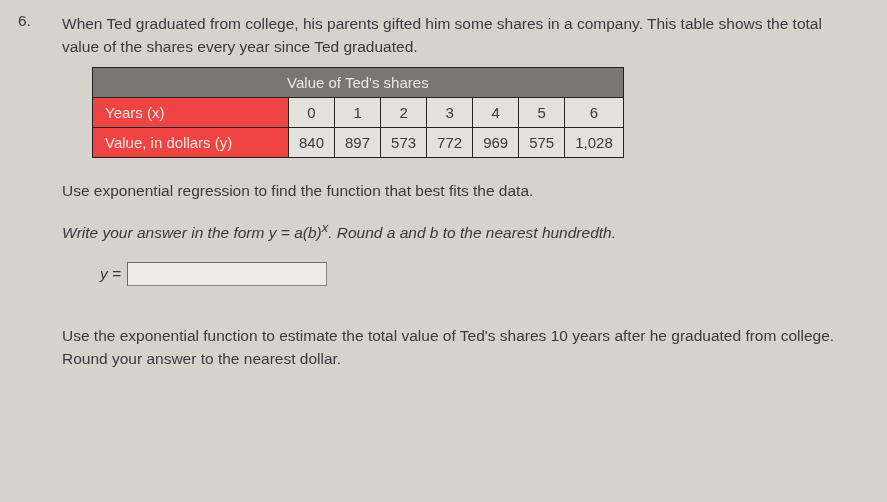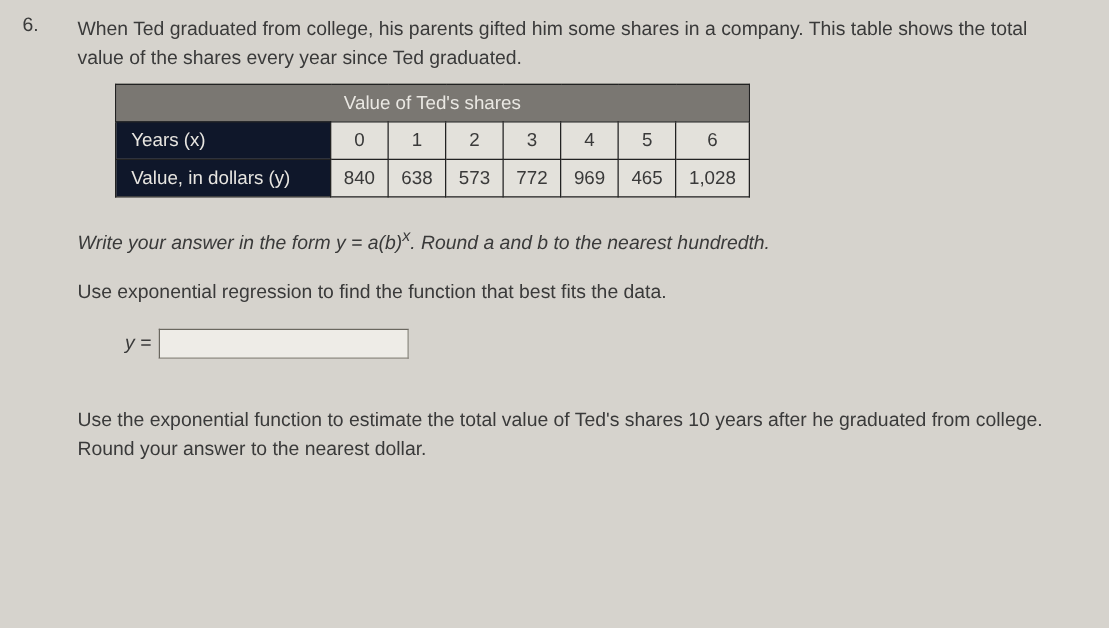--- a/index.html
+++ b/index.html
@@ -48,27 +48,27 @@
     }
     .table-title {
       background: #7a7772;
       color: #eae8e3;
       text-align: center;
       padding: 6px 0;
       border: 1px solid #222;
       font-size: 15px;
     }
     .row-label {
-      background: #0f172a;
+      background: #ef4444;
       color: #e8e6e1;
       text-align: left;
       padding-left: 12px;
       padding-right: 12px;
       white-space: nowrap;
-      width: 172px;
+      width: 196px;
     }
     .data-cell {
       background: #e3e1db;
       min-width: 44px;
     }
     .instruction {
       margin-bottom: 18px;
       line-height: 1.4;
     }
     .italic {
@@ -114,36 +114,36 @@
         <td class="data-cell">1</td>
         <td class="data-cell">2</td>
         <td class="data-cell">3</td>
         <td class="data-cell">4</td>
         <td class="data-cell">5</td>
         <td class="data-cell">6</td>
       </tr>
       <tr>
         <td class="row-label">Value, in dollars (y)</td>
         <td class="data-cell">840</td>
-        <td class="data-cell">638</td>
+        <td class="data-cell">897</td>
         <td class="data-cell">573</td>
         <td class="data-cell">772</td>
         <td class="data-cell">969</td>
-        <td class="data-cell">465</td>
+        <td class="data-cell">575</td>
         <td class="data-cell">1,028</td>
       </tr>
     </tbody>
       </table>
   </div>
 
+  <div class="instruction">Use exponential regression to find the function that best fits the data.</div>
+
   <div class="instruction italic">
     <span>Write your answer in the form y = a(b)</span><sup>x</sup><span>. Round a and b to the nearest hundredth.</span>
   </div>
-
-  <div class="instruction">Use exponential regression to find the function that best fits the data.</div>
 
   <div class="answer-row">
     <span>y =</span>
     <div class="answer-input"></div>
   </div>
 
   <div class="final-instruction">Use the exponential function to estimate the total value of Ted's shares 10 years after he graduated from college. Round your answer to the nearest dollar.</div>
 </div>
 
 </body></html>

